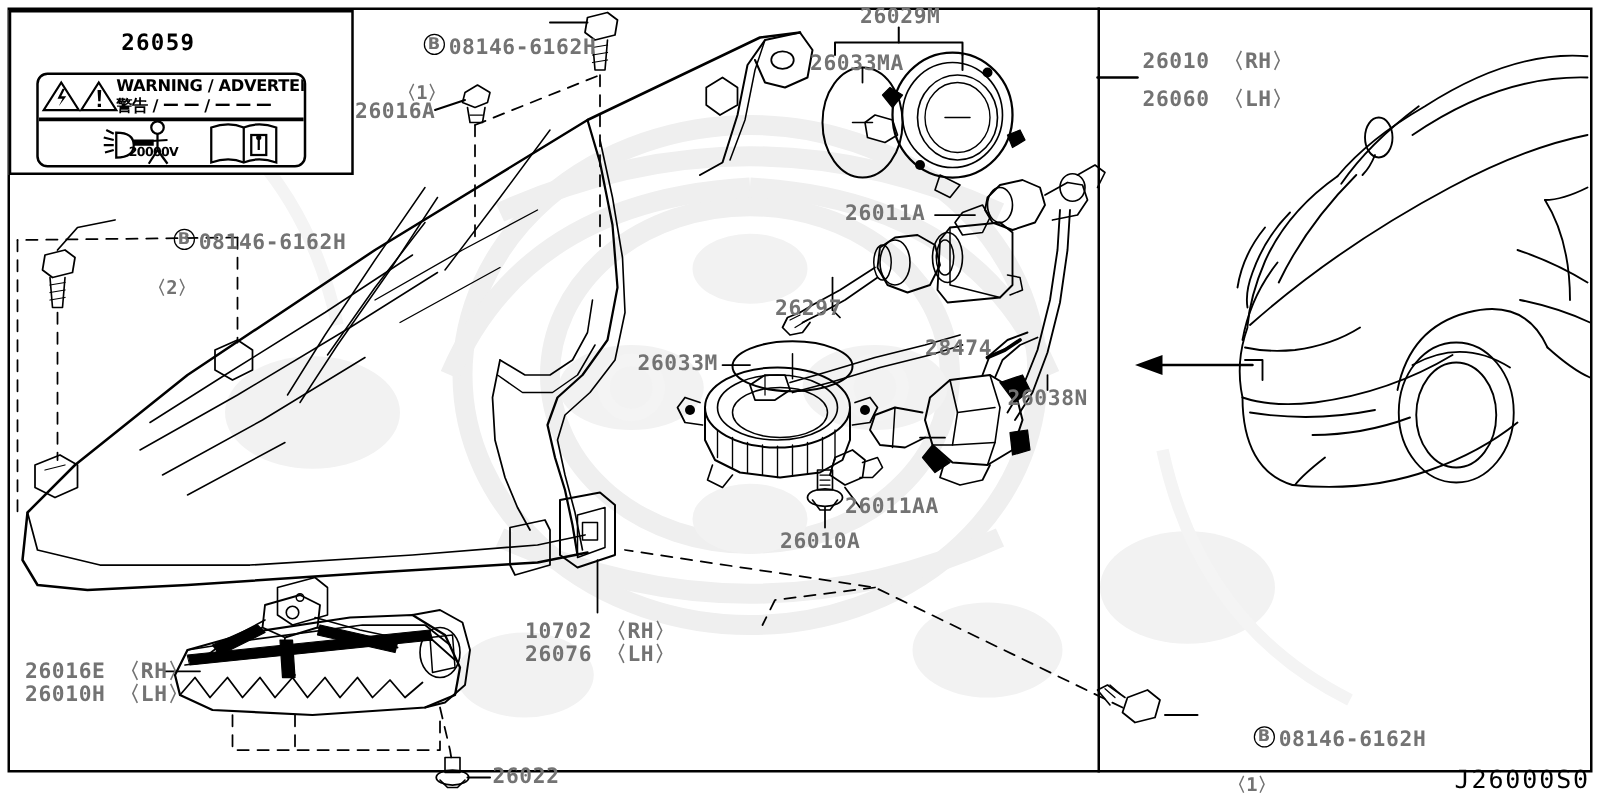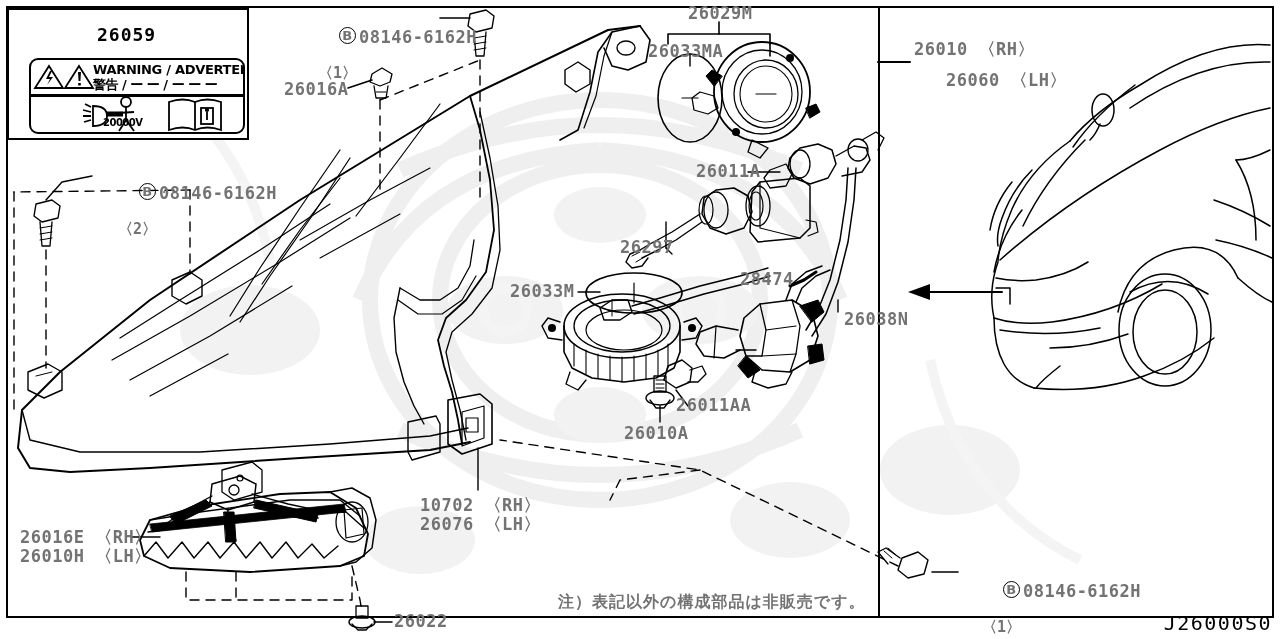--- a/index.html
+++ b/index.html
@@ -71,21 +71,21 @@
     text-align: center;
     font-size: 13px;
     font-weight: bold;
     font-family: "DejaVu Sans", "Liberation Sans", sans-serif;
   }
   
   #decal-box {
     position: absolute;
     left: 7px;
     top: 8px;
-    width: 242px;
+    width: 276px;
     height: 132px;
     border: 2.5px solid #000;
     box-sizing: border-box;
     background: #fff;
   }
   #decal-label {
     position: absolute;
     left: 88px;
     top: 14px;
     font-size: 18px;
@@ -549,45 +549,44 @@
     <span class="bmark"><span class="ring"></span><span class="ch">B</span></span><span>08146-6162H</span>
     <span class="qty" style="text-align:left; margin-left:22px;">〈1〉</span>
   </div>
 
   <div class="lbl" style="left:284px; top:80px;">26016A</div>
 
   <div class="lbl" style="left:688px; top:4px;">26029M</div>
   <div class="lbl" style="left:648px; top:42px;">26033MA</div>
 
   <div class="lbl" style="left:914px; top:40px;">26010 〈RH〉</div>
-  <div class="lbl" style="left:914px; top:71px;margin-left:32px;">26060 〈LH〉</div>
+  <div class="lbl" style="left:914px; top:71px;">26060 〈LH〉</div>
 
   <div class="lbl" style="left:96px; top:164px;">
     <span class="bmark"><span class="ring"></span><span class="ch">B</span></span><span>08146-6162H</span>
     <span class="qty" style="text-align:left; margin-left:22px;">〈2〉</span>
   </div>
 
-  <div class="lbl" style="left:696px; top:162px;">26011A</div>
+  <div class="lbl" style="left:676px; top:162px;">26011A</div>
   <div class="lbl" style="left:620px; top:198px;margin-top:40px;">26297</div>
   <div class="lbl" style="left:510px; top:282px;">26033M</div>
   <div class="lbl" style="left:740px; top:270px;">28474</div>
-  <div class="lbl" style="left:806px; top:310px;margin-left:38px;">26038N</div>
+  <div class="lbl" style="left:806px; top:310px;">26038N</div>
   <div class="lbl" style="left:676px; top:396px;">26011AA</div>
   <div class="lbl" style="left:624px; top:424px;">26010A</div>
 
   <div class="lbl" style="left:420px; top:496px;">10702 〈RH〉</div>
   <div class="lbl" style="left:420px; top:515px;">26076 〈LH〉</div>
 
   <div class="lbl" style="left:20px; top:528px;">26016E 〈RH〉</div>
   <div class="lbl" style="left:20px; top:547px;">26010H 〈LH〉</div>
 
   <div class="lbl" style="left:394px; top:612px;">26022</div>
 
   <div class="lbl" style="left:960px; top:562px;">
     <span class="bmark"><span class="ring"></span><span class="ch">B</span></span><span>08146-6162H</span>
     <span class="qty" style="text-align:left; margin-left:22px;">〈1〉</span>
   </div>
 
-  <div class="lbl jp" style="left:558px; top:592px;">注）表記以外の構成部品は非販売です。</div>
 
   <div id="diagram-code">J26000S0</div>
 
 </div>
 
 </body></html>

